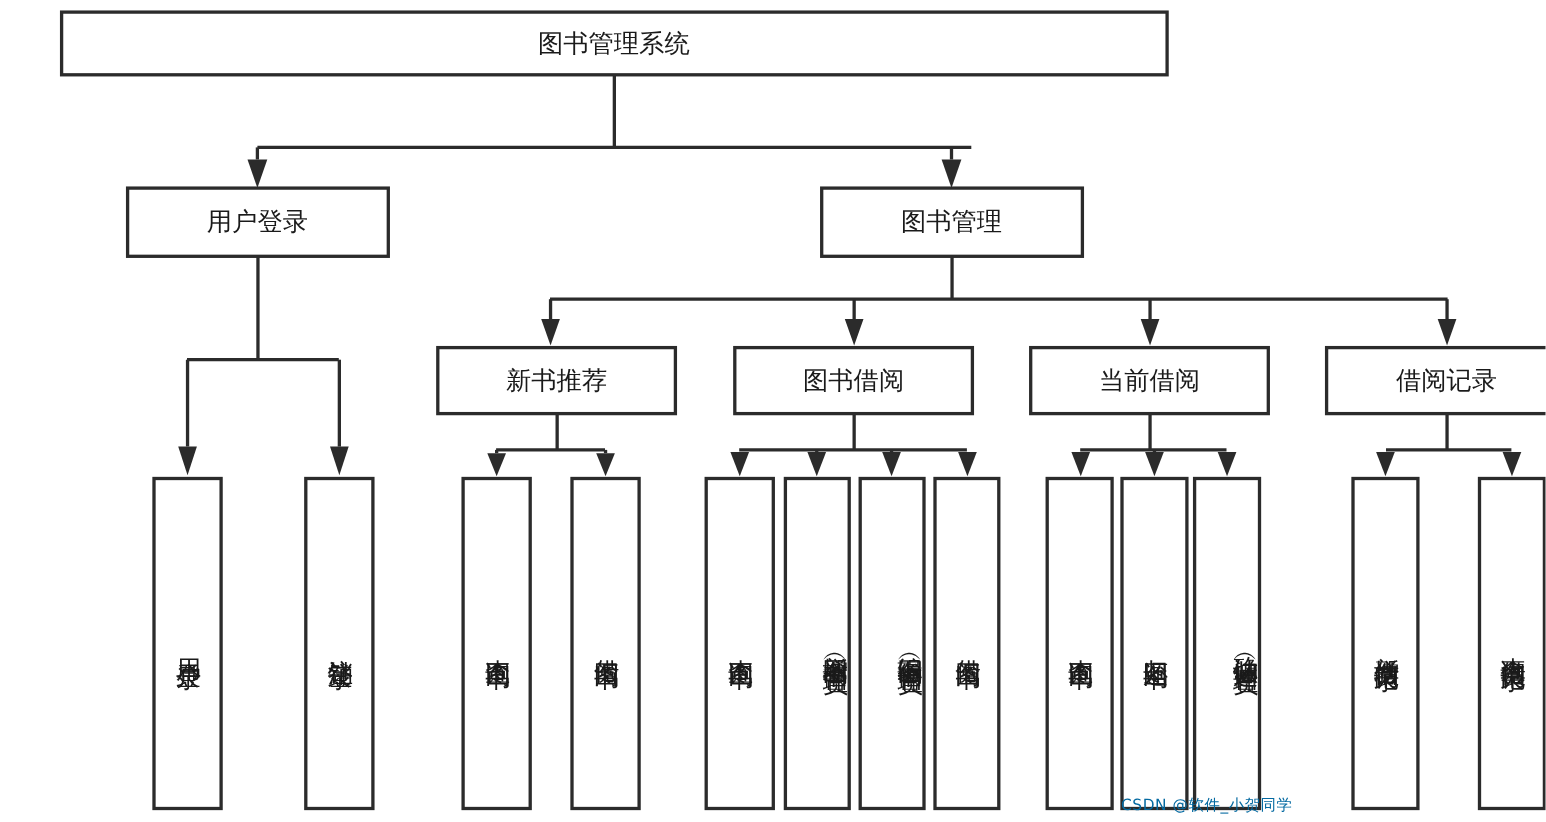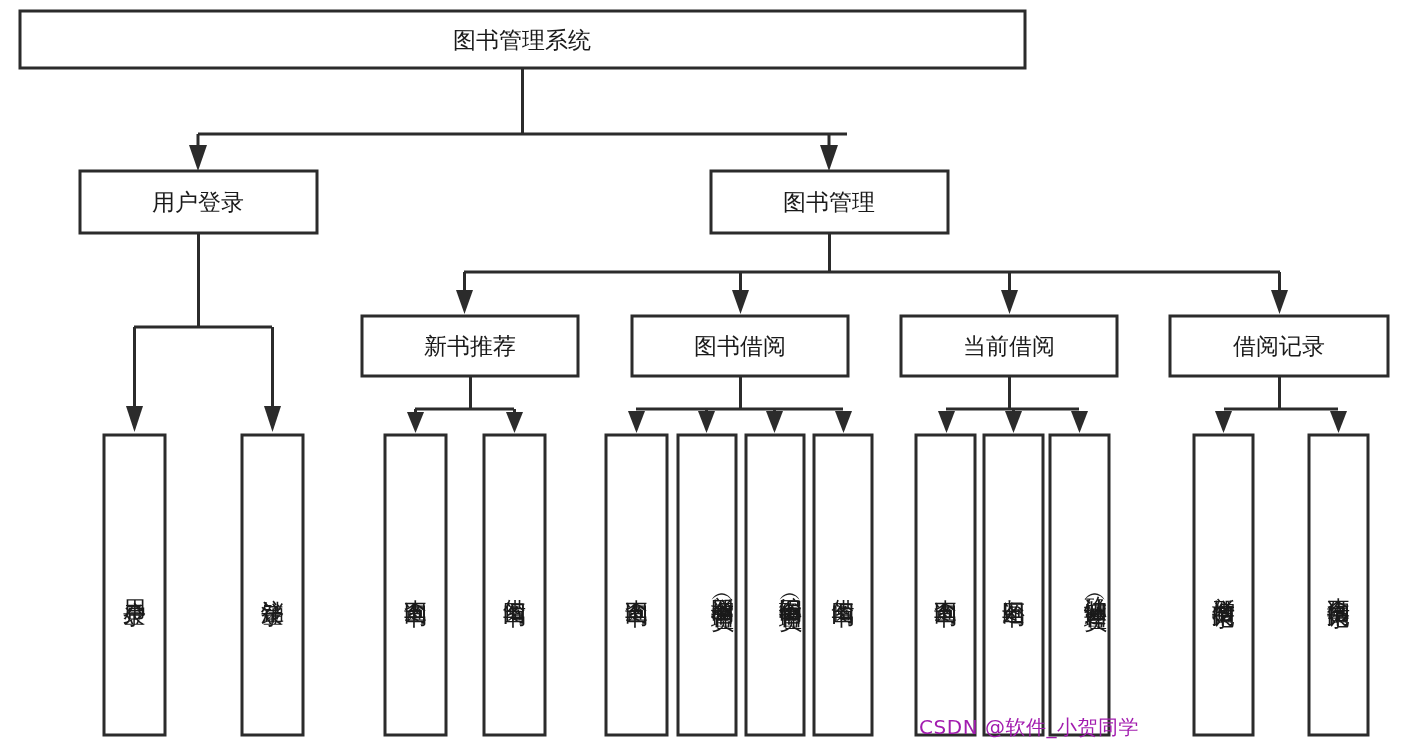--- a/index.html
+++ b/index.html
@@ -1,39 +1,39 @@
 <!DOCTYPE html>
 <html><head>
 <meta charset="utf-8">
 <style>
   html,body{margin:0;padding:0;background:#ffffff;}
   body{
     width:1405px;height:747px;overflow:hidden;
     font-family:"DejaVu Sans","Liberation Sans",sans-serif;
   }
-  #diagram-root{position:relative;width:1147px;height:747px;background:#fff;}
+  #diagram-root{position:relative;width:1147px;height:747px;background:#fff;margin-left:36px;}
   svg#flow{position:absolute;left:0;top:0;width:1405px;height:747px;}
   .box-rect{fill:#ffffff;stroke:#2b2b2b;stroke-width:3;}
   .link-line{stroke:#2b2b2b;stroke-width:3;fill:none;stroke-linecap:butt;}
   .arrow-head{fill:#2b2b2b;stroke:none;}
   .node-label{
     font-family:"DejaVu Sans","Liberation Sans",sans-serif;
     fill:#1a1a1a;font-size:23px;text-anchor:middle;dominant-baseline:middle;
   }
   .leaf-label-wrap{
     position:absolute;display:flex;align-items:center;justify-content:center;
     writing-mode:vertical-rl;text-orientation:upright;
     font-family:"DejaVu Sans","Liberation Sans",sans-serif;
     font-size:23px;color:#1a1a1a;line-height:1.18;letter-spacing:2px;
     text-align:center;pointer-events:none;white-space:nowrap;
   }
   #watermark{
     position:absolute;right:8px;bottom:6px;
     font-family:"DejaVu Sans","Liberation Sans",sans-serif;
-    font-size:20px;color:#a21caf;letter-spacing:.5px;white-space:nowrap;
+    font-size:14px;color:#0369a1;letter-spacing:.5px;white-space:nowrap;
   }
 </style>
 </head>
 <body>
 
 <div id="diagram-root">
 
   <svg id="flow" viewBox="0 0 1405 747">
 
     <g>

